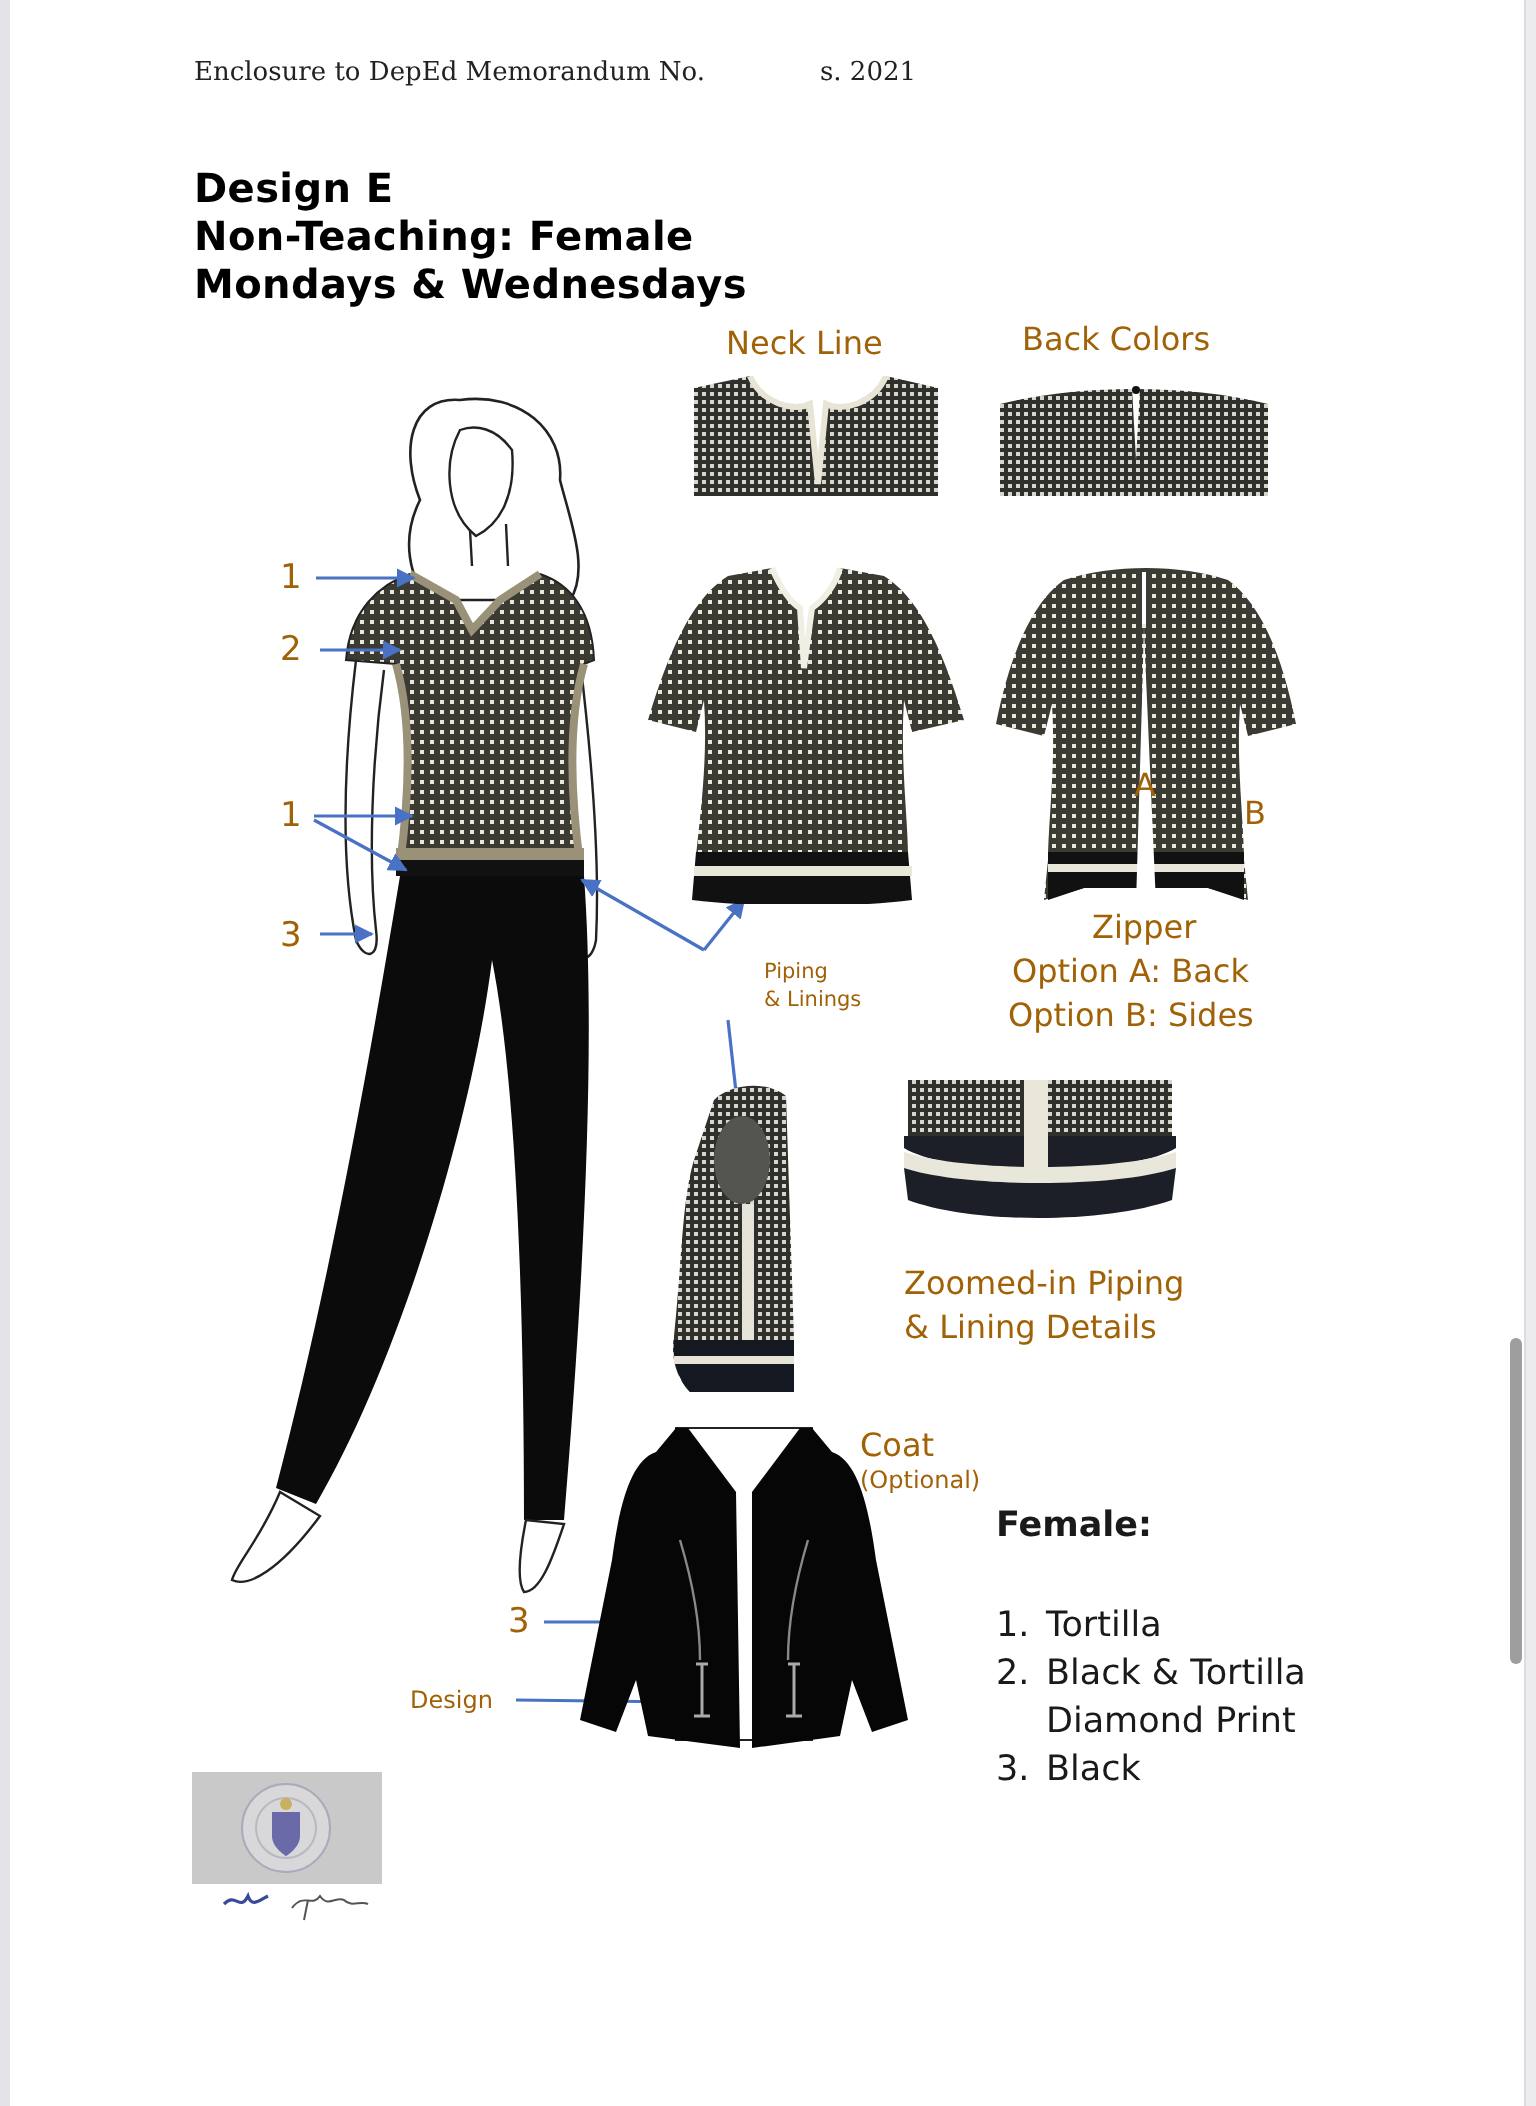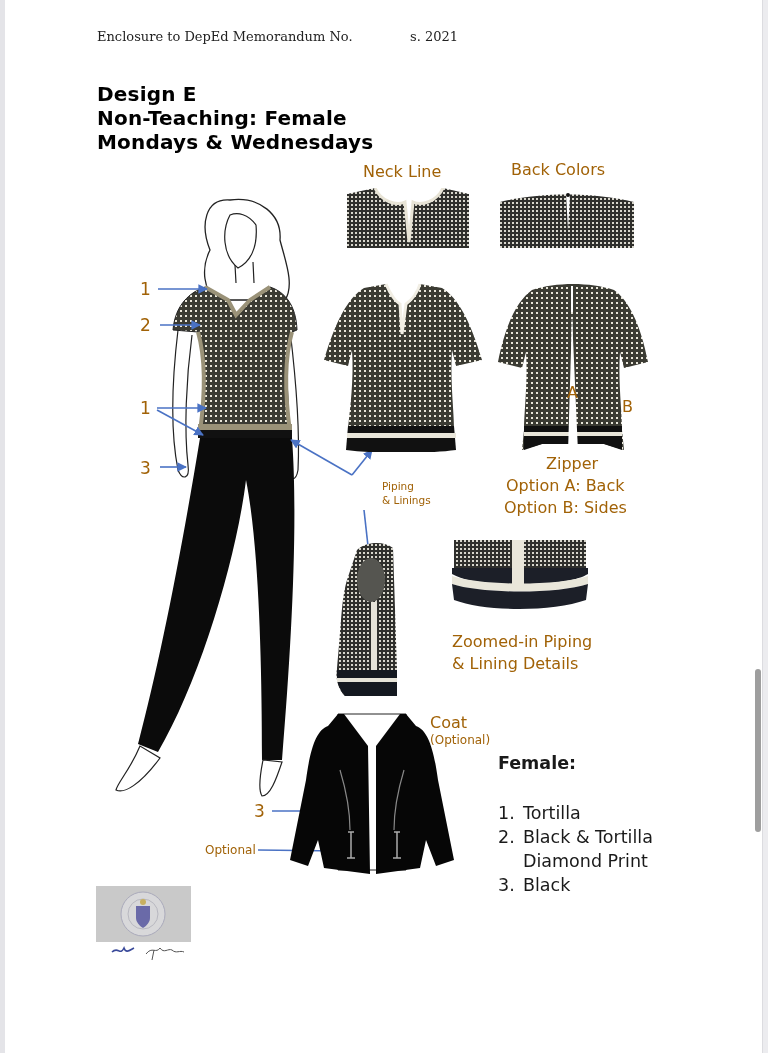--- a/index.html
+++ b/index.html
@@ -171,21 +171,21 @@
   <path d="M60,60 C66,80 70,100 70,120" stroke="#888" stroke-width="1.2" fill="none"></path>
   <path d="M124,60 C118,80 114,100 114,120" stroke="#888" stroke-width="1.2" fill="none"></path>
   <path d="M68,122 L74,122 M71,122 L71,148 M67,148 L75,148" stroke="#aaa" stroke-width="1.5"></path>
   <path d="M114,122 L120,122 M117,122 L117,148 M113,148 L121,148" stroke="#aaa" stroke-width="1.5"></path>
 </svg>
 
 <div class="label lbl-md" style="left:430px;top:713px">Coat</div>
 <div class="label lbl-sm" style="left:430px;top:733px">(Optional)</div>
 
 <div class="label num" style="left:254px;top:801px">3</div>
-<div class="label lbl-sm" style="left:205px;top:843px">Optional</div>
+<div class="label lbl-sm" style="left:205px;top:843px">Design</div>
 
 <div class="colors-title">Female:</div>
 <div class="colors-list">
   <div class="row">
     <span class="n">1.</span>
     <span>Tortilla</span>
   </div>
   <div class="row">
     <span class="n">2.</span>
     <span>Black &amp; Tortilla</span>

